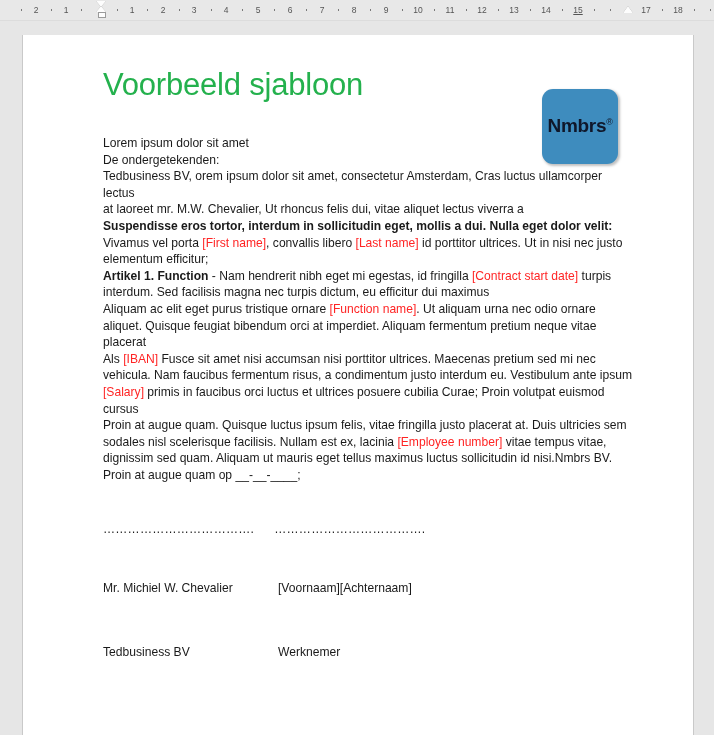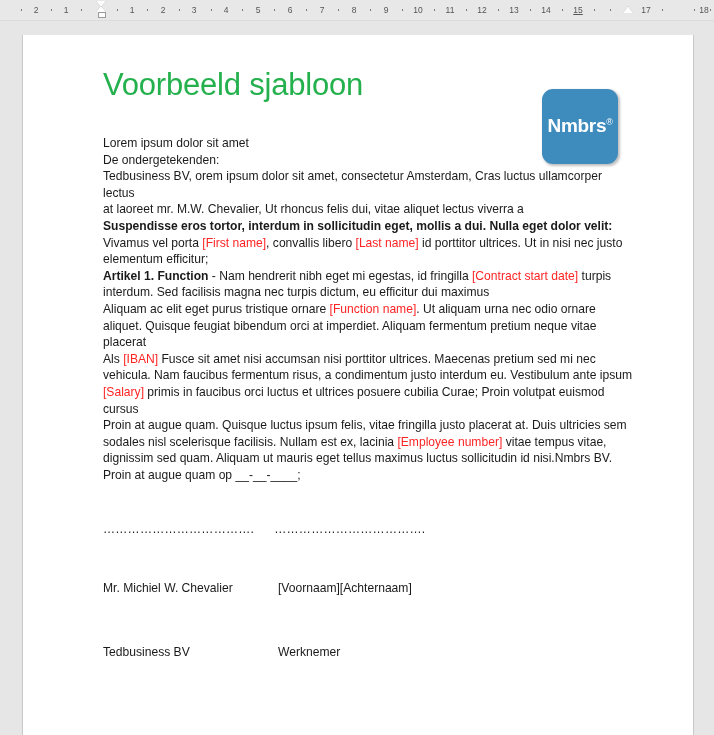--- a/index.html
+++ b/index.html
@@ -150,21 +150,21 @@
     height: 75px;
     background: #3e8cbe;
     border-radius: 11px;
     box-shadow: 1.5px 1.5px 2.5px rgba(0,0,0,0.25);
   }
   .logo-text {
     position: absolute;
     left: 0; right: 0;
     top: 26px;
     text-align: center;
-    color: #ffffff;
+    color: #0f172a;
     font-size: 19px;
     font-weight: bold;
     letter-spacing: -0.3px;
   }
   .logo-reg {
     font-size: 9px;
     vertical-align: super;
     font-weight: normal;
   }
 
@@ -249,21 +249,21 @@
       <div class="ruler-mark" style="left: 322px;">7</div>
       <div class="ruler-mark" style="left: 354px;">8</div>
       <div class="ruler-mark" style="left: 386px;">9</div>
       <div class="ruler-mark" style="left: 418px;">10</div>
       <div class="ruler-mark" style="left: 450px;">11</div>
       <div class="ruler-mark" style="left: 482px;">12</div>
       <div class="ruler-mark" style="left: 514px;">13</div>
       <div class="ruler-mark" style="left: 546px;">14</div>
       <div class="ruler-mark" style="left: 578px; text-decoration: underline;">15</div>
       <div class="ruler-mark" style="left: 646px;">17</div>
-      <div class="ruler-mark" style="left: 704px;">18</div>
+      <div class="ruler-mark" style="left: 678px;">18</div>
       <div class="ruler-indent-left" style="left: 101px;">
         <div class="hg-top"></div>
         <div class="hg-bot"></div>
         <div class="hg-box"></div>
       </div>
       <div class="ruler-indent-right" style="left: 628px;">
         <div class="tri"></div>
       </div>
     </div>
 </div>

